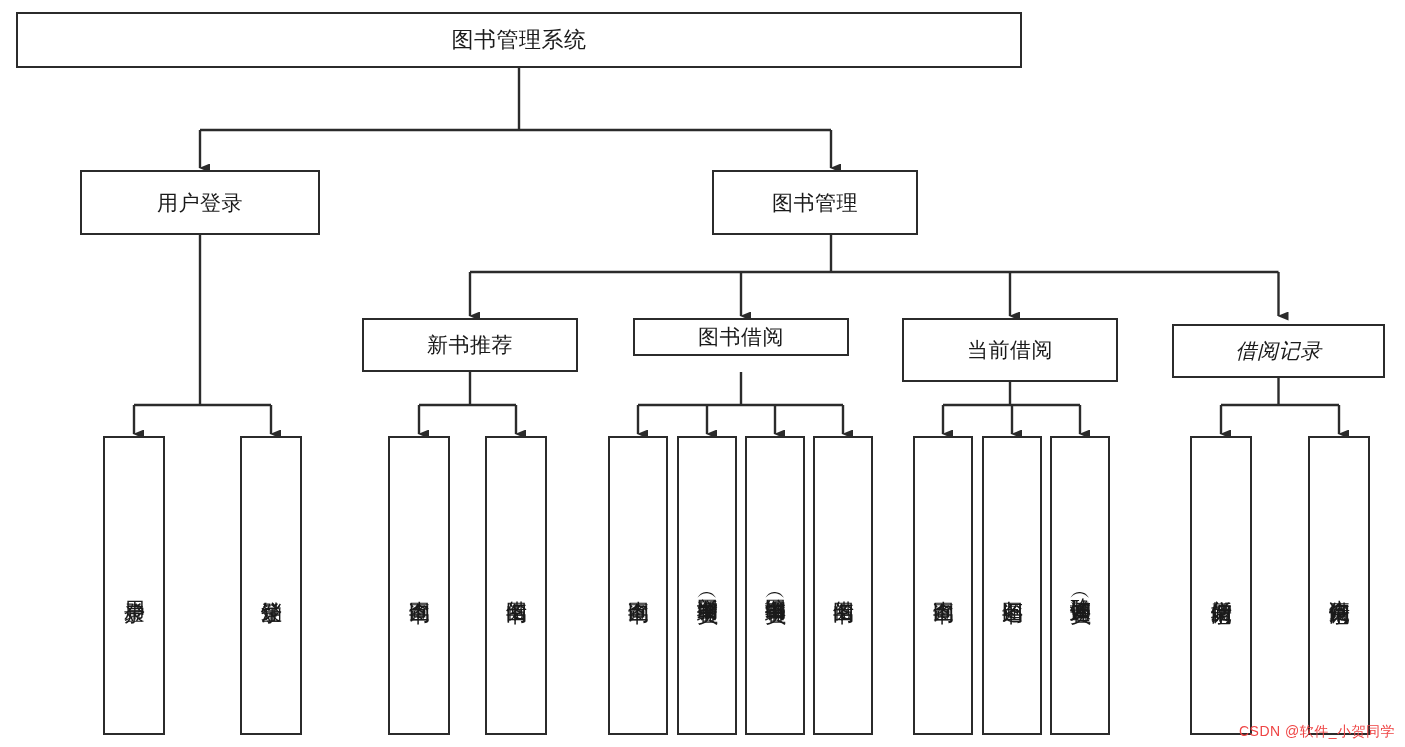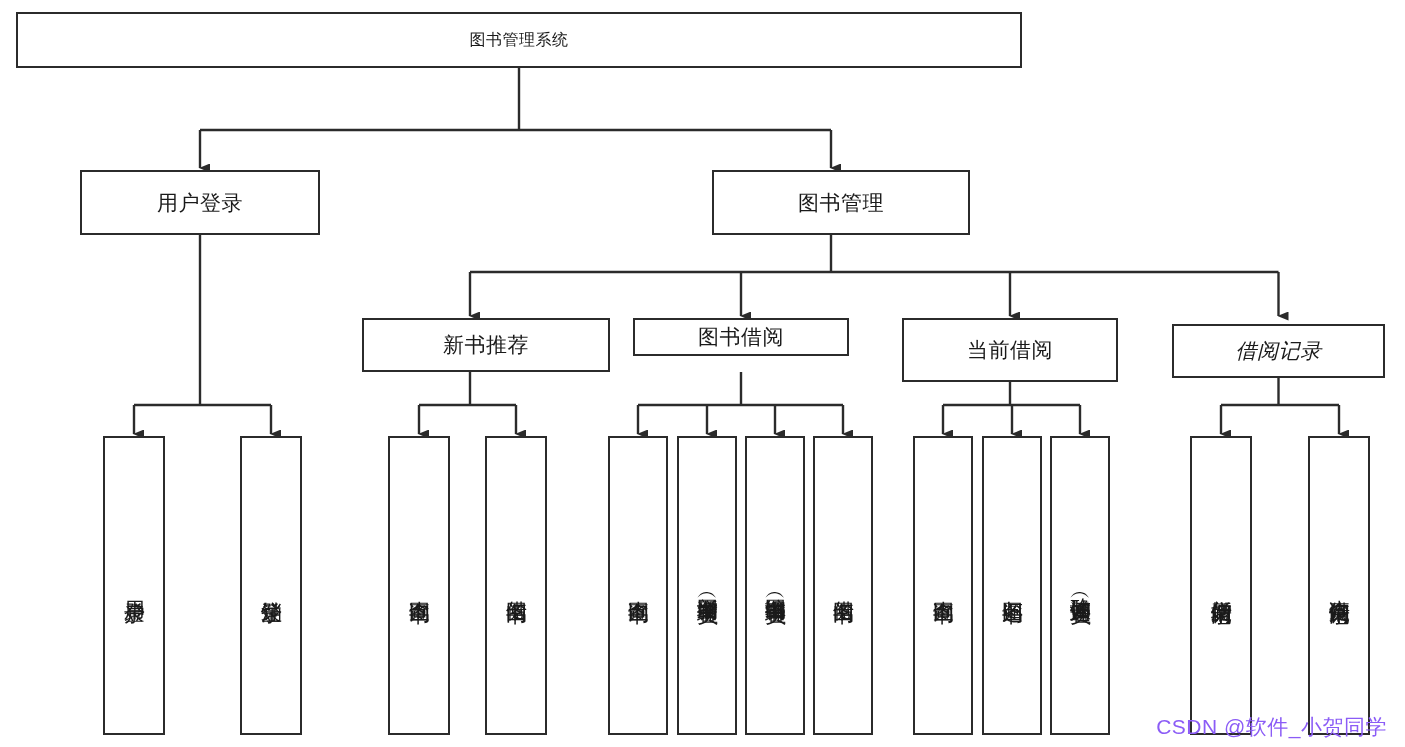--- a/index.html
+++ b/index.html
@@ -51,28 +51,28 @@
   .node.vert .label {
     writing-mode: vertical-rl;
     text-orientation: upright;
     white-space: nowrap;
     letter-spacing: 1px;
   }
   .node .label {
     display: block;
   }
   .node.title {
-    font-size: 16px;
+    font-size: 22px;
   }
   #watermark {
     position: absolute;
-    right: 18px;
+    right: 10px;
     bottom: 6px;
-    font-size: 21px;
-    color: #8b5cf6;
+    font-size: 14px;
+    color: #ef4444;
     letter-spacing: 0.5px;
     white-space: nowrap;
   }
 </style>
 </head>
 <body>
 
 <div id="canvas">
 
   <svg id="edges" viewBox="0 0 1405 747">
@@ -118,24 +118,24 @@
       </g>
   </svg>
 
   <div id="node-layer">
       <div class="node horiz title" style="left: 16px; top: 12px; width: 1006px; height: 56px;">
         <span class="label">图书管理系统</span>
       </div>
       <div class="node horiz" style="left: 80px; top: 170px; width: 240px; height: 65px;">
         <span class="label">用户登录</span>
       </div>
-      <div class="node horiz" style="left: 712px; top: 170px; width: 258px; height: 65px;">
+      <div class="node horiz" style="left: 712px; top: 170px; width: 206px; height: 65px;">
         <span class="label">图书管理</span>
       </div>
-      <div class="node horiz" style="left: 362px; top: 318px; width: 248px; height: 54px; text-align: center;">
+      <div class="node horiz" style="left: 362px; top: 318px; width: 216px; height: 54px; text-align: center;">
         <span class="label">新书推荐</span>
       </div>
       <div class="node horiz" style="left: 633px; top: 318px; width: 216px; height: 38px;">
         <span class="label">图书借阅</span>
       </div>
       <div class="node horiz" style="left: 902px; top: 318px; width: 216px; height: 64px;">
         <span class="label">当前借阅</span>
       </div>
       <div class="node horiz" style="left: 1172px; top: 324px; width: 213px; height: 54px; font-style: italic;">
         <span class="label">借阅记录</span>

